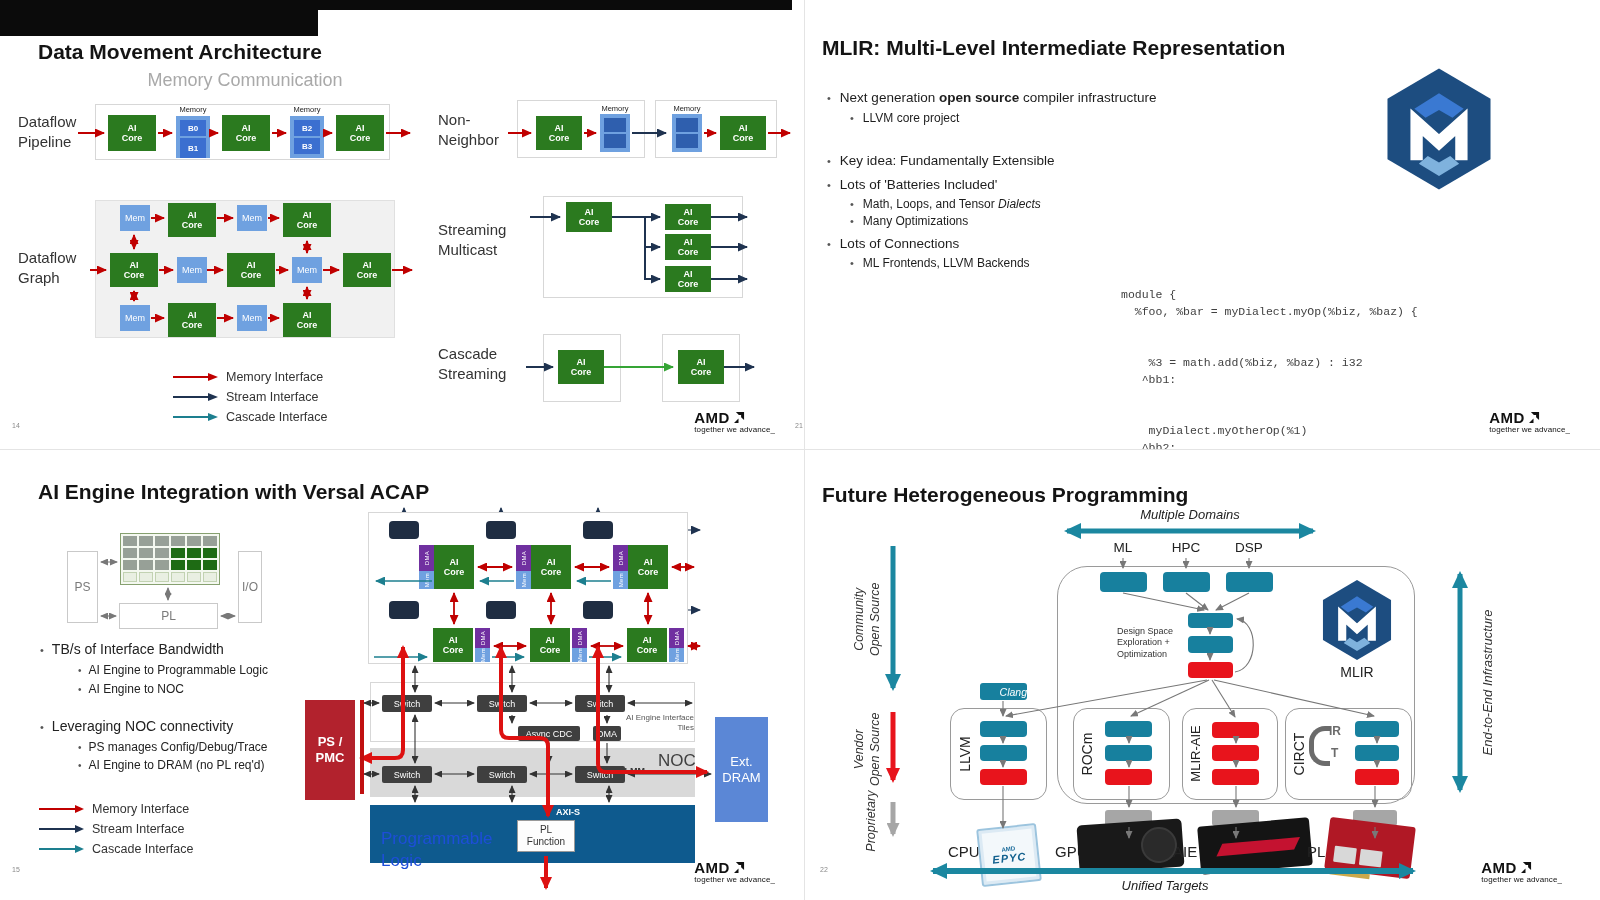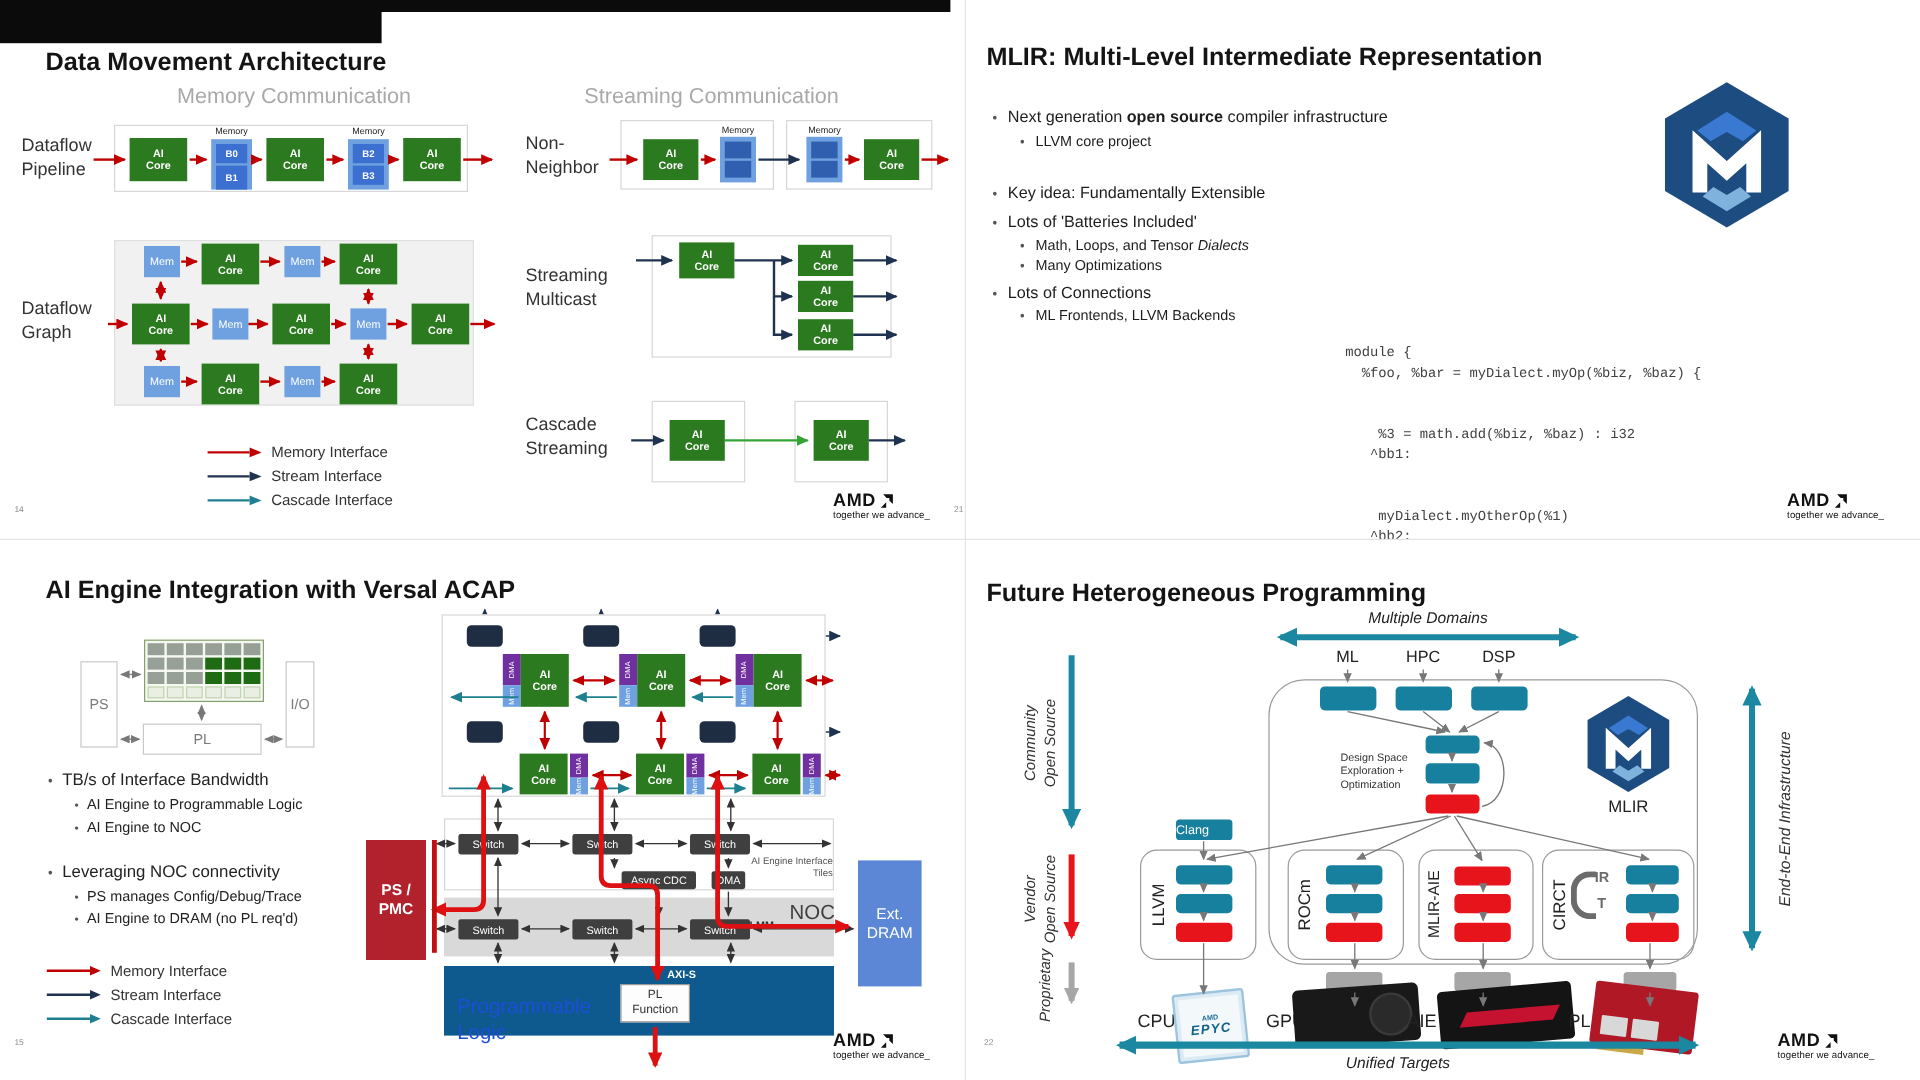--- a/index.html
+++ b/index.html
@@ -44,21 +44,21 @@
   .sub{position:absolute;font-size:12px;color:#1d1d1d;}
   .code{position:absolute;font-family:Liberation Mono, monospace;font-size:11.5px;
     line-height:17px;color:#414141;white-space:pre;}
   
   .minibox{border:1px solid #c9c9c9;background:#fff;color:#7a7a7a;font-size:12px;
     display:flex;align-items:center;justify-content:center;}
   .cellgrid{border:1px solid #86a06f;background:#f4f8f0;display:grid;
     grid-template-columns:repeat(6,1fr);grid-template-rows:repeat(4,1fr);gap:2px;padding:2px;}
   .cell-g{background:#97a097;} .cell-d{background:#1e6b14;} .cell-p{background:#e9efe2;border:1px solid #c2d2b2;}
   .b15-main{position:absolute;font-size:14px;color:#222;}
-  .b15-sub{position:absolute;font-size:12px;color:#222;}
+  .b15-sub{position:absolute;font-size:12px;color:#222;margin-left:16px;}
   .sw-arr{background:#1f2d42;border-radius:4px;}
   .sw-dark{background:#3f3f3f;color:#fff;font-size:9px;display:flex;align-items:center;
     justify-content:center;border-radius:2px;}
   .vtile{color:#fff;display:flex;align-items:center;justify-content:center;}
   .vtile span{writing-mode:vertical-rl;transform:rotate(180deg);font-size:6px;letter-spacing:0.3px;}
   .dma-t{background:#7030a0;} .mem-t{background:#6fa1e0;}
   .pspmc{background:#b2222d;color:#fff;font-weight:bold;font-size:13px;display:flex;
     align-items:center;justify-content:center;text-align:center;}
   .pspmc>span{display:inline-block;width:36px;line-height:1.25;}
   .extdram{background:#5b87d6;color:#fff;font-size:13px;display:flex;align-items:center;
@@ -75,21 +75,21 @@
   .graybox{background:#a6a6a6;border-radius:3px;}
   .colrect{border:1.2px solid #9a9a9a;border-radius:14px;background:transparent;}
   .bigrect{border:1.2px solid #9a9a9a;border-radius:30px;}
   .rot-label{position:absolute;transform:rotate(-90deg);transform-origin:center;
     white-space:nowrap;text-align:center;}
   .col-name{font-size:14px;color:#222;}
   .axis-name{font-style:italic;font-size:12.5px;color:#333;line-height:1.3;}
   .domain-lbl{position:absolute;font-size:13.5px;color:#222;text-align:center;width:50px;}
   .hw-lbl{position:absolute;font-size:15px;color:#222;}
   .clangbox{background:#17809e;color:#fff;font-size:10.5px;display:flex;align-items:center;
-    justify-content:flex-start;border-radius:3px;}
+    justify-content:flex-end;border-radius:3px;font-style:italic;}
   .dse-lbl{position:absolute;font-size:9px;color:#333;line-height:1.25;}
   .italic-lbl{font-style:italic;color:#222;}
   .cpu-chip{position:absolute;background:#f3f8fb;border:2px solid #9cc4de;border-radius:3px;
     transform:rotate(-6deg);box-shadow:inset 0 0 0 3px #dceaf4;display:flex;flex-direction:column;
     align-items:center;justify-content:center;}
   .cpu-chip .amd-sm{font-size:6px;color:#1a6b9a;font-weight:bold;}
   .cpu-chip .epyc{font-size:11px;font-style:italic;font-weight:bold;color:#13618e;letter-spacing:1px;}
   .gpu-card{position:absolute;background:#191919;border-radius:5px;transform:rotate(-4deg);}
   .gpu-card .fan{position:absolute;right:6px;top:7px;width:32px;height:32px;border-radius:50%;
     background:#2a2a2a;border:2px solid #3a3a3a;}
@@ -108,21 +108,20 @@
 </style>
 </head>
 <body>
 
 <section class="slide" id="s14">
   <div class="topbar abs" style="left:0;top:0;width:792px;height:10px;"></div>
   <div class="topbar abs" style="left:0;top:0;width:318px;height:36px;"></div>
 
   <div class="abs slide-title" style="left:38px;top:40px;">Data Movement Architecture</div>
   <div class="abs gray-heading" style="left:95px;top:70px;width:300px;">Memory Communication</div>
-  <div class="abs gray-heading" style="left:440px;top:70px;width:306px;">Streaming Communication</div>
 
   <div class="abs row-label" style="left:18px;top:112px;width:72px;">Dataflow Pipeline</div>
   <div class="abs panel" style="left:95px;top:104px;width:295px;height:56px;"></div>
   <div class="abs aicore" style="left:108px;top:115px;width:48px;height:36px;">
       <span>AI Core</span>
     </div>
   <div class="abs memlbl" style="left:166px;top:105px;width:54px;">Memory</div>
   <div class="abs memsq" style="left:176px;top:116px;width:34px;height:42px;"></div>
   <div class="bufbox" style="left:180px;top:120px;width:26px;height:16px;">B0</div>
   <div class="bufbox" style="left:180px;top:138px;width:26px;height:20px;">B1</div>

